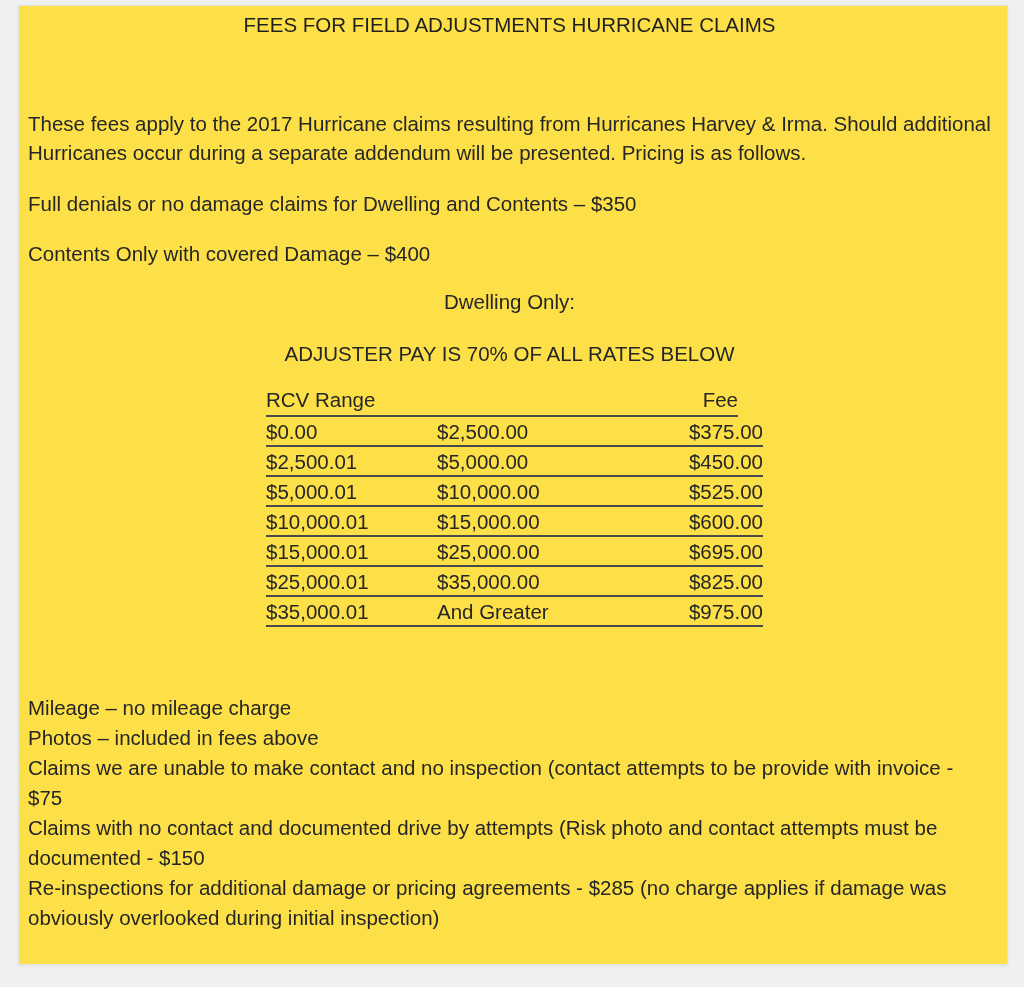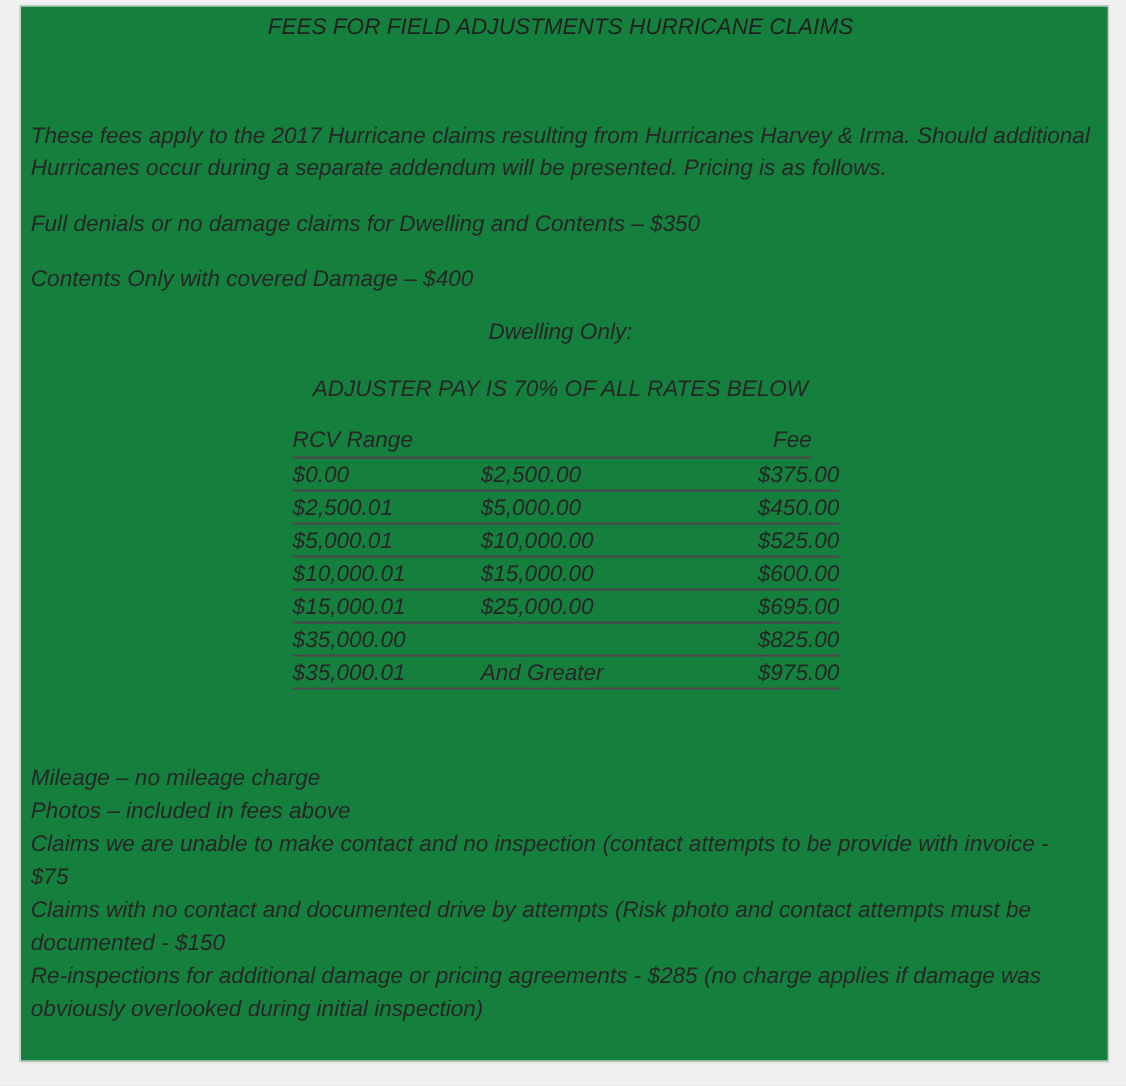--- a/index.html
+++ b/index.html
@@ -15,28 +15,27 @@
     overflow: hidden;
     font-family: "Liberation Sans", sans-serif;
   }
   .doc {
     position: absolute;
     left: 18px;
     top: 5px;
     width: 990px;
     height: 960px;
     box-sizing: border-box;
-    background: #15803d;
+    background: #fde047;
     border: 1px solid #e2e2e0;
     box-shadow: 0 1px 3px rgba(0,0,0,0.07);
     padding: 6px 16px 0 9px;
     color: #262626;
     font-size: 20.5px;
     letter-spacing: 0;
-    font-style: italic;
   }
   .title {
     text-align: center;
     line-height: 26px;
     font-size: 20.5px;
     color: #1f1f1f;
   }
   .para {
     margin: 0;
     line-height: 29px;
@@ -130,20 +129,21 @@
     <span class="c3">$600.00</span>
   </div>
 
   <div class="trow">
     <span class="c1">$15,000.01</span>
     <span class="c2">$25,000.00</span>
     <span class="c3">$695.00</span>
   </div>
 
   <div class="trow">
+    <span class="c1">$25,000.01</span>
     <span class="c2">$35,000.00</span>
     <span class="c3">$825.00</span>
   </div>
 
   <div class="trow">
     <span class="c1">$35,000.01</span>
     <span class="c2">And Greater</span>
     <span class="c3">$975.00</span>
   </div>
 </div>

